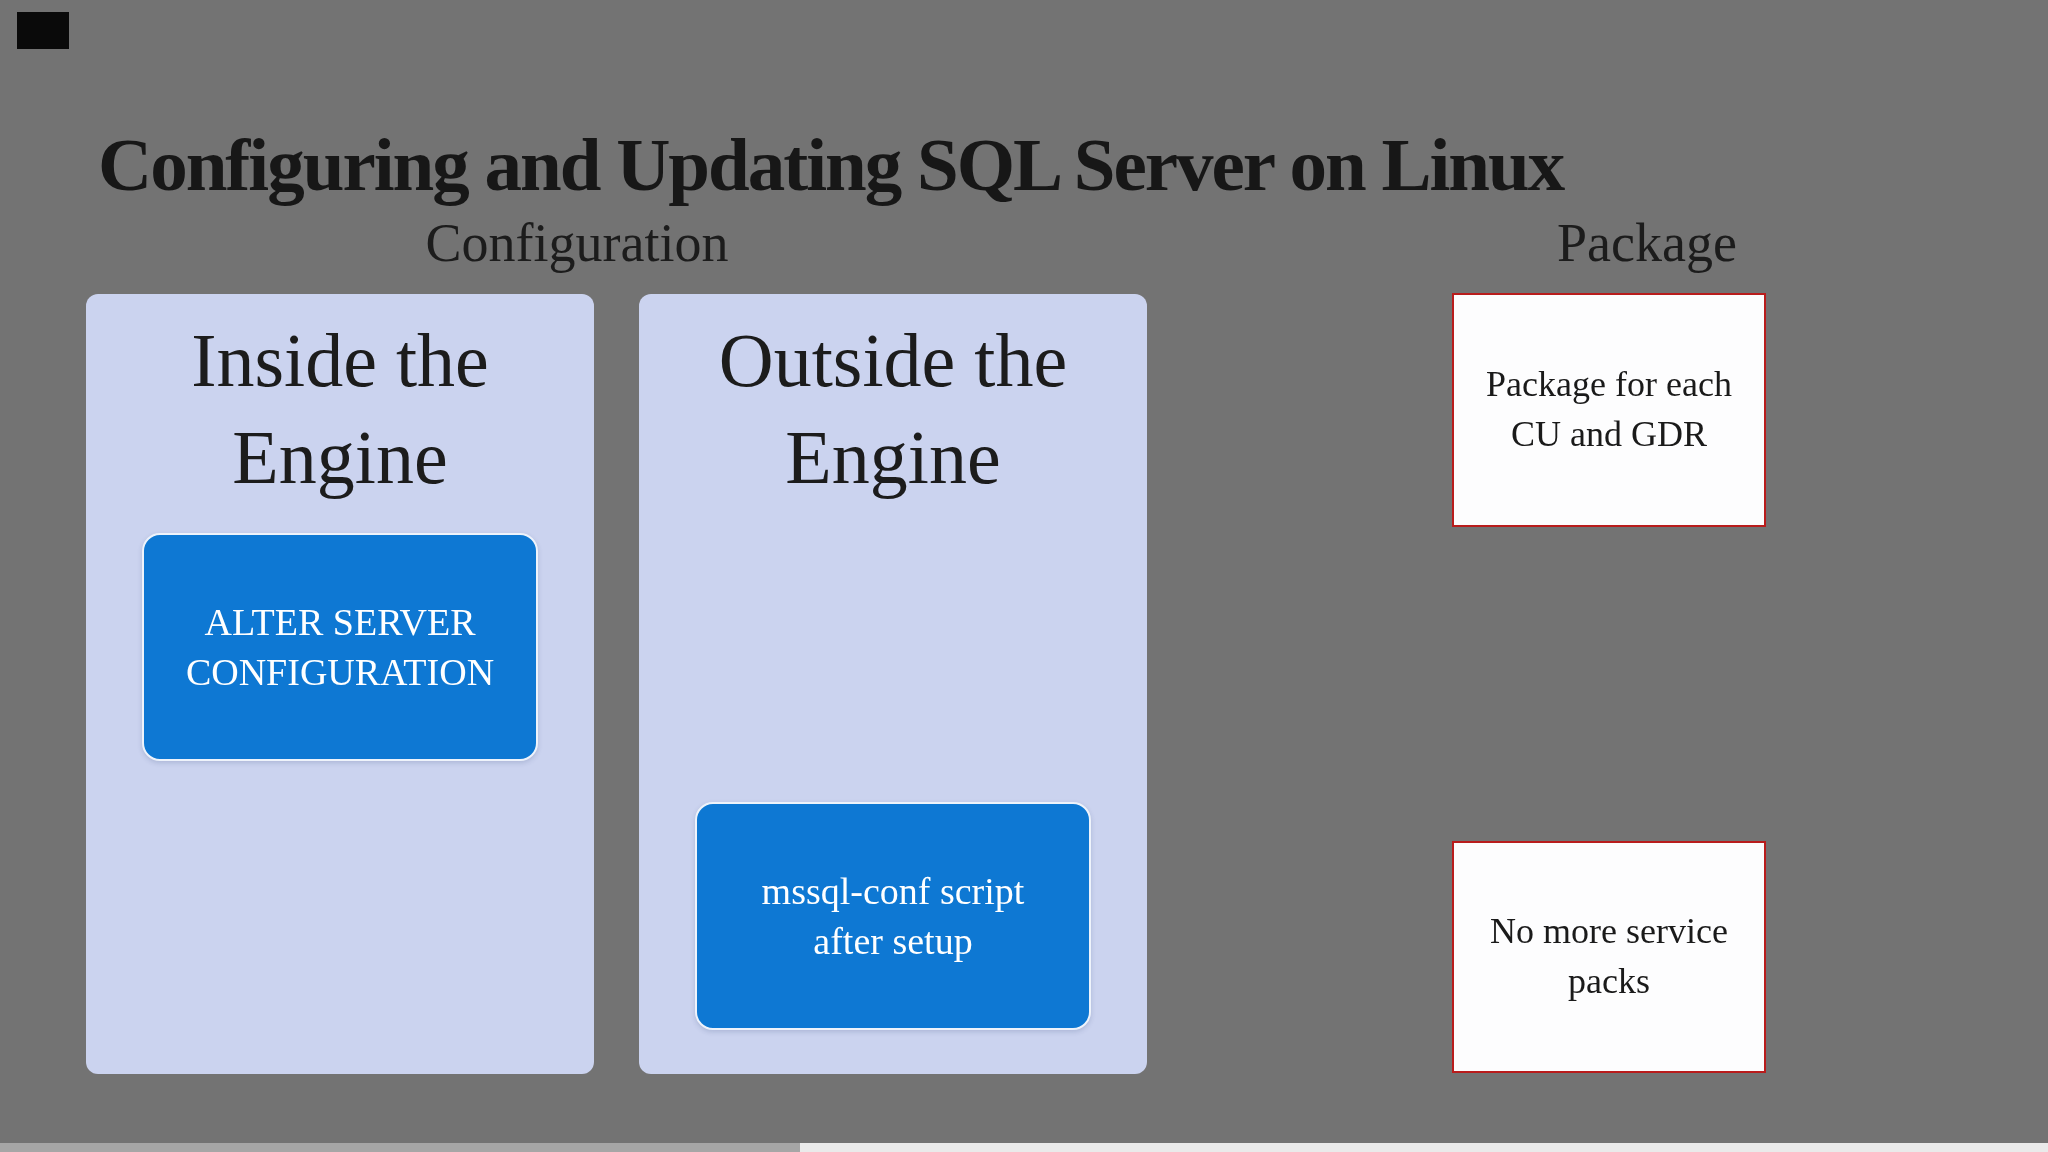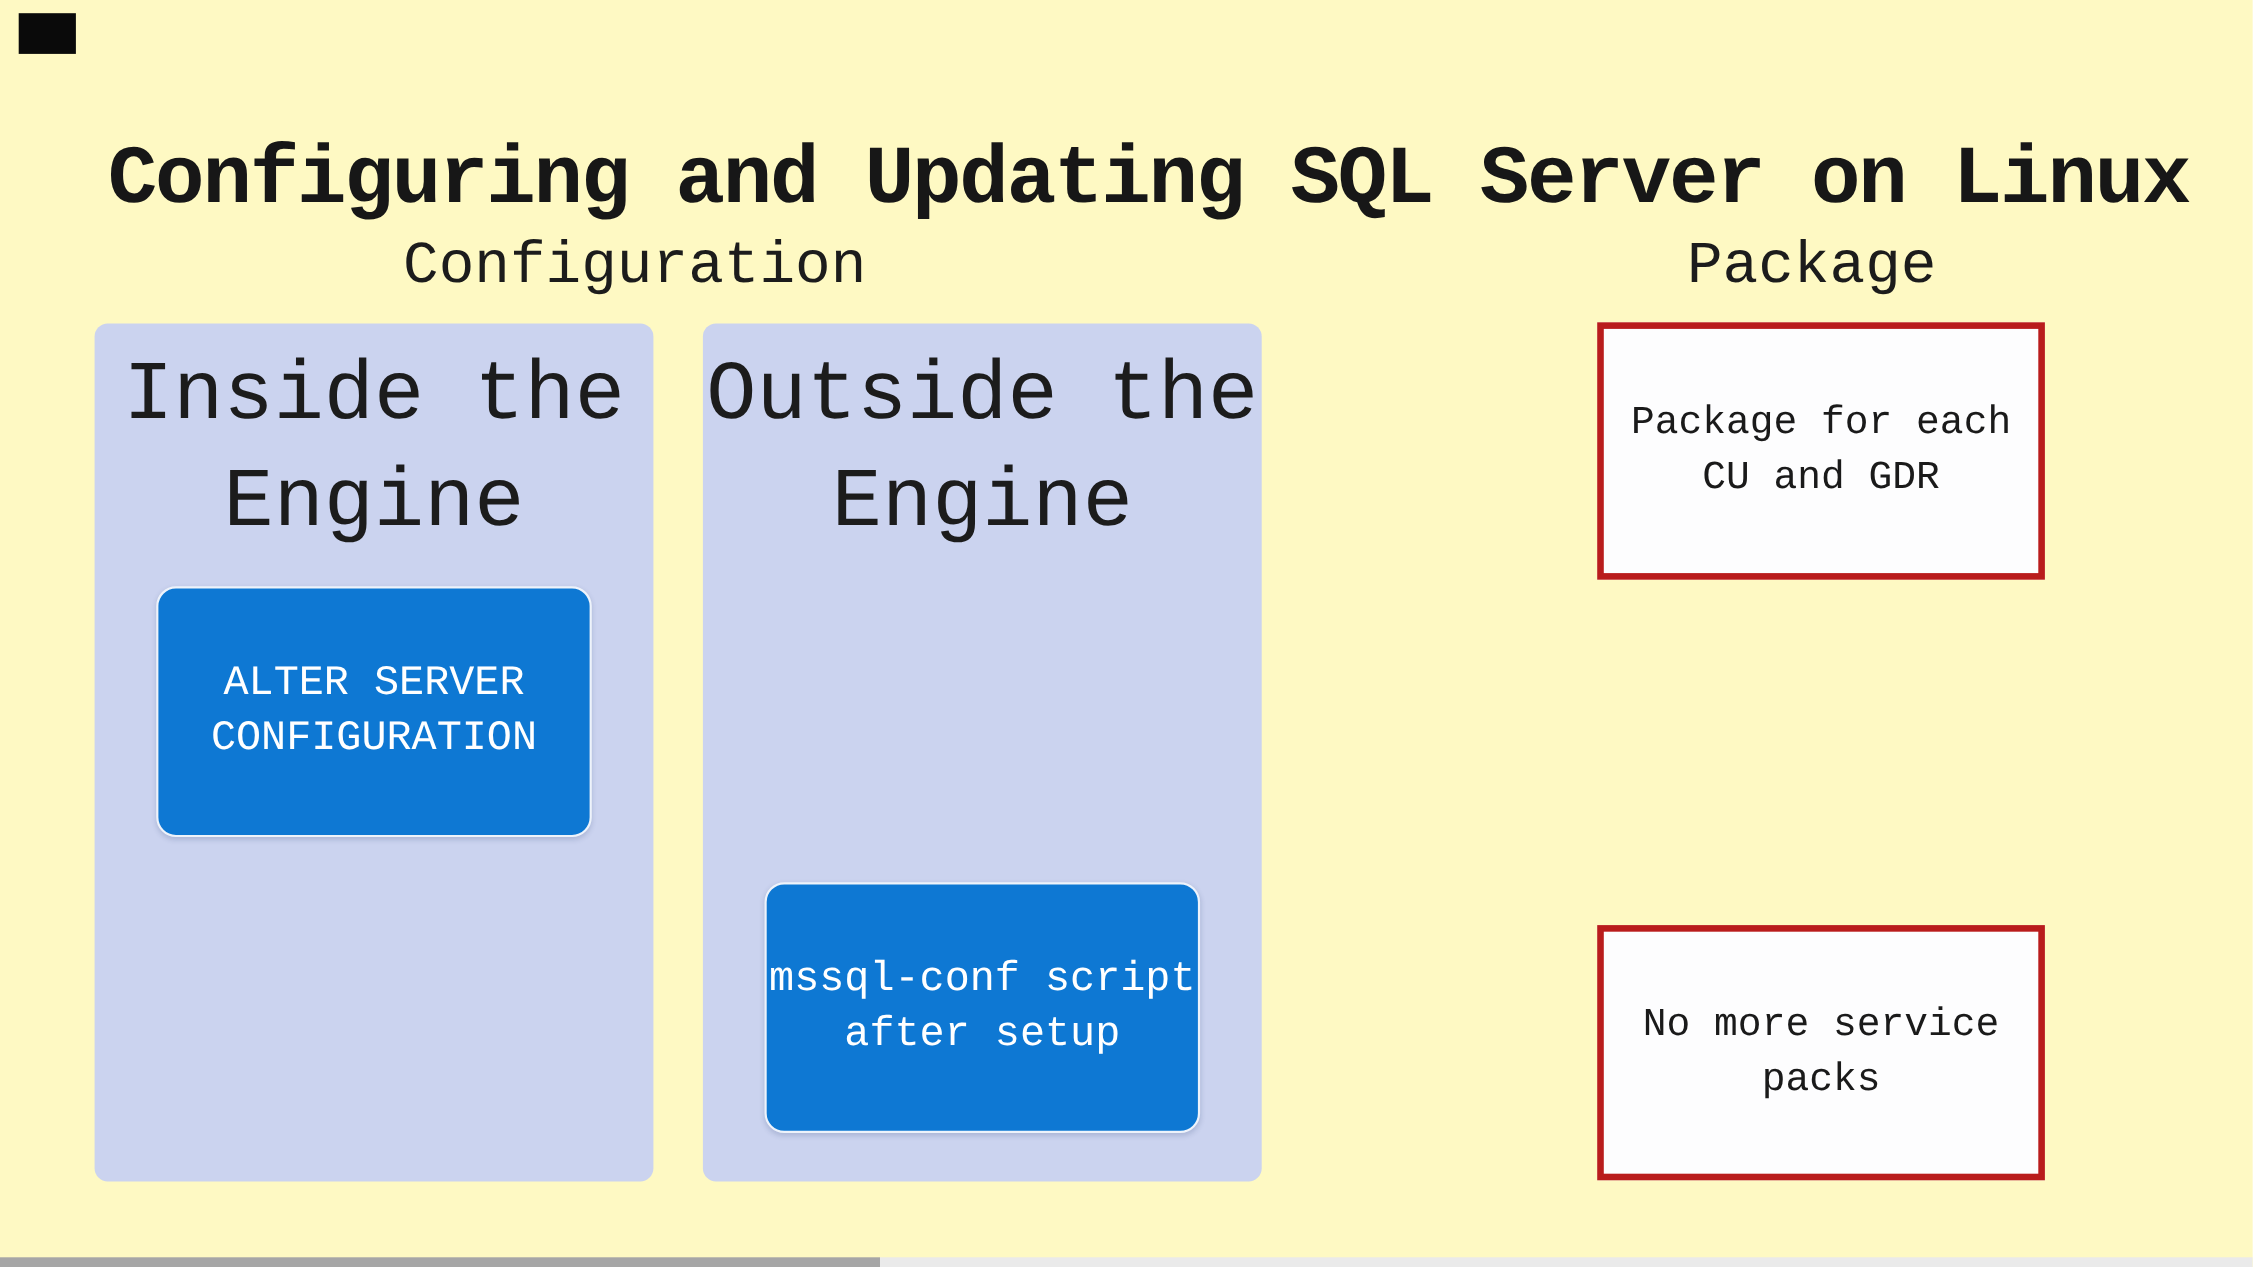--- a/index.html
+++ b/index.html
@@ -1,21 +1,21 @@
 <!DOCTYPE html>
 <html><head>
 <meta charset="utf-8">
 <style>
   html,body{margin:0;padding:0;background:#ffffff;}
   #stage{
     position:relative;
     width:2048px;height:1152px;
-    background:#fef9c3;
+    background:#737373;
     overflow:hidden;
-    font-family:Liberation Mono, monospace;
+    font-family:Liberation Serif, serif;
   }
   .artifact-rect{
     position:absolute;left:17px;top:12px;width:52px;height:37px;
     background:#0a0a0a;
   }
   .slide-title{
     position:absolute;left:98px;top:72px;width:1800px;
     font-size:75px;font-weight:700;letter-spacing:-2px;
     color:#171717;white-space:nowrap;
   }
@@ -44,22 +44,22 @@
     display:flex;align-items:center;justify-content:center;
     box-shadow:0 2px 5px rgba(40,60,110,0.18);
   }
   .blue-box.first{top:239px;}
   .blue-box.second{top:508px;}
   .blue-box .box-text{
     font-size:38px;line-height:1.32;color:#ffffff;
     text-align:center;white-space:pre-line;
   }
   .update-box{
-    position:absolute;left:1452px;width:407px;height:234px;
-    background:#fdfdfe;border:6px solid #b91c1c;box-sizing:border-box;
+    position:absolute;left:1452px;width:314px;height:234px;
+    background:#fdfdfe;border:2px solid #b91c1c;box-sizing:border-box;
     display:flex;align-items:center;justify-content:center;
   }
   .update-box.b1{top:293px;}
   .update-box.b2{top:566px;}
   .update-box.b3{top:841px;height:232px;}
   .update-box .box-text{
     font-size:36px;line-height:1.38;color:#1a1a1a;
     text-align:center;white-space:pre-line;
   }
   .bottom-strip{position:absolute;bottom:0;height:9px;}

